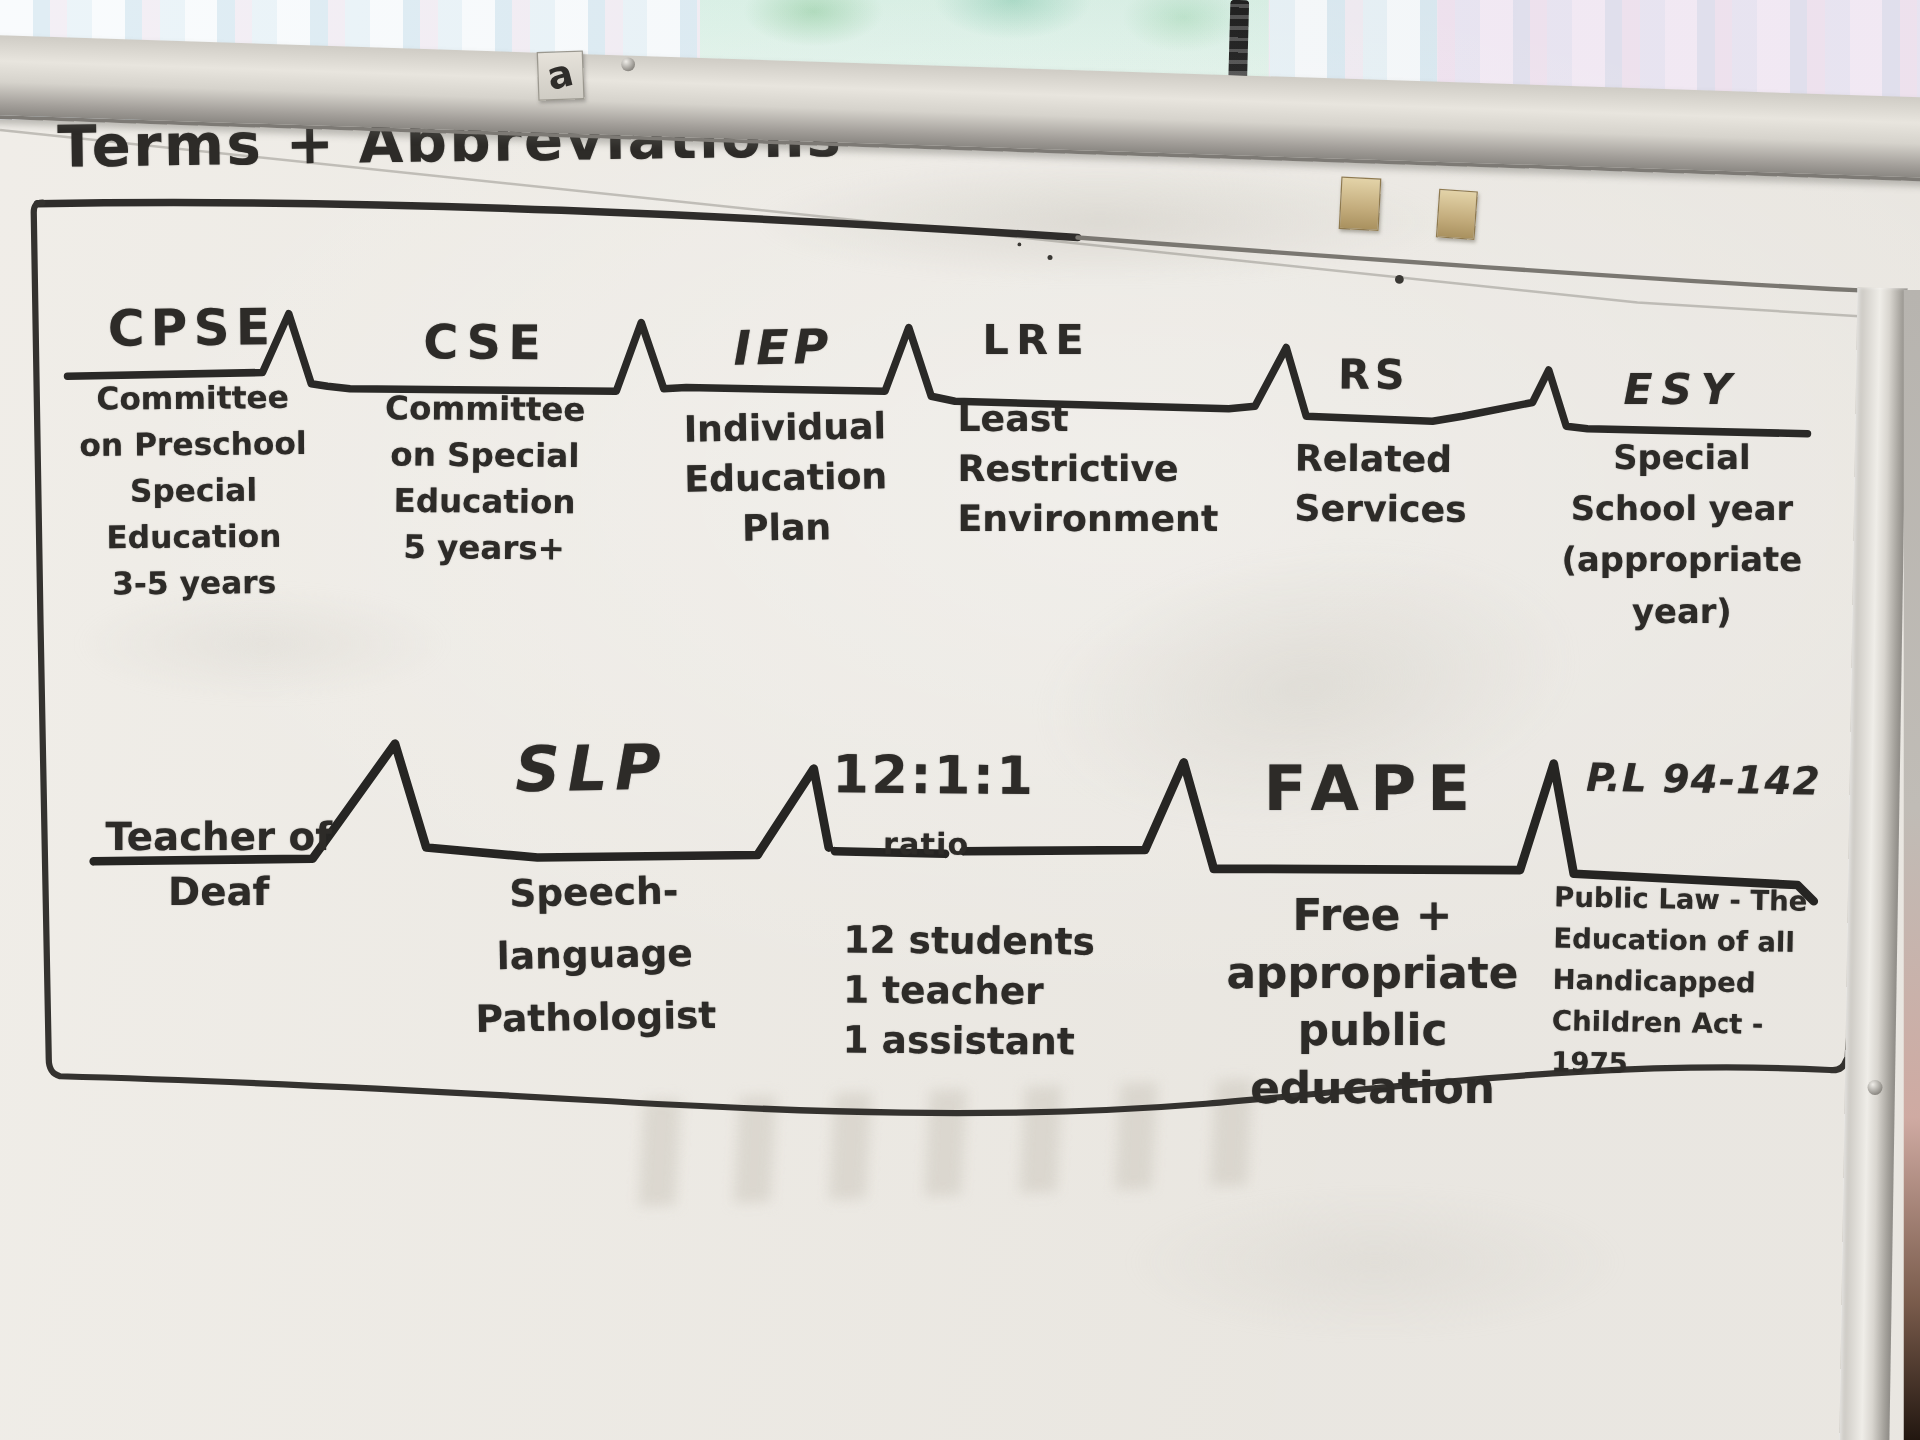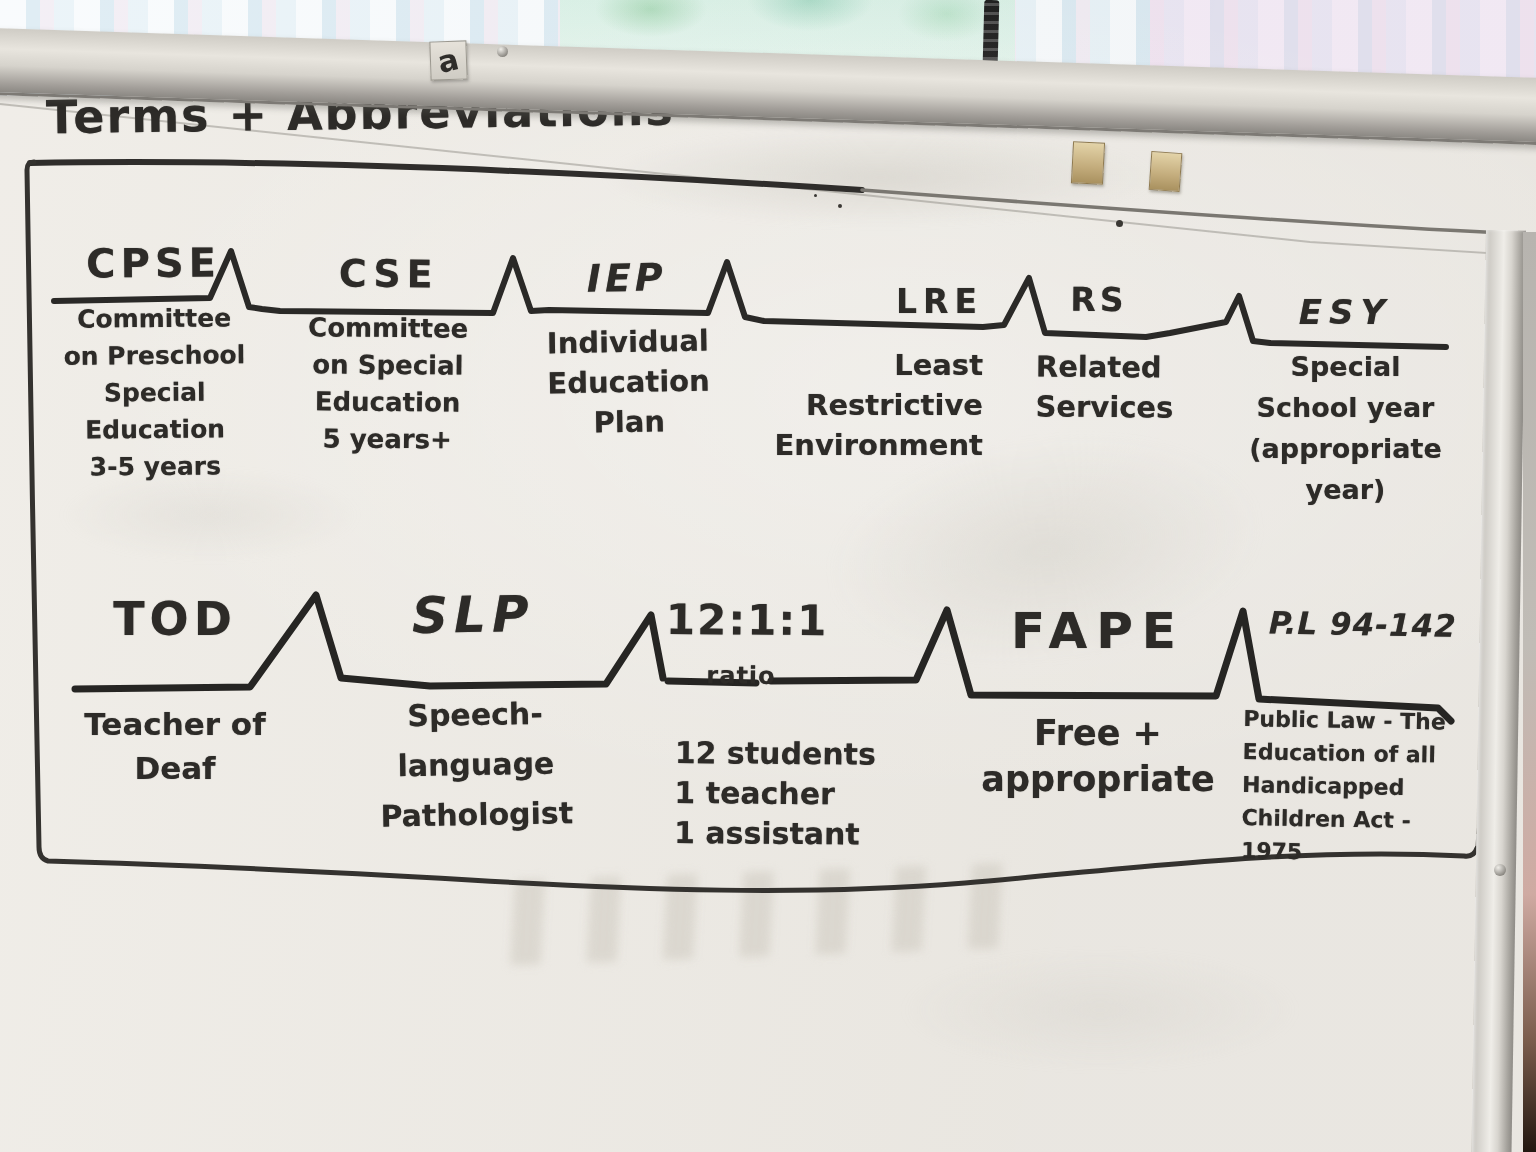--- a/index.html
+++ b/index.html
@@ -103,21 +103,21 @@
   
   .t-cpse{left:42px;top:240px;width:225px;transform:rotate(-0.5deg);}
   .t-cpse .abbr{font-size:40px;letter-spacing:5px;}
   .t-cpse .def{margin-top:14px;font-size:25px;line-height:37px;}
   .t-cse{left:282px;top:252px;width:212px;transform:rotate(0.5deg);}
   .t-cse .abbr{font-size:38px;letter-spacing:6px;}
   .t-cse .def{margin-top:14px;font-size:26px;line-height:37px;}
   .t-iep{left:528px;top:256px;width:200px;transform:rotate(-1deg);}
   .t-iep .abbr{font-size:38px;letter-spacing:4px;font-style:italic;}
   .t-iep .def{margin-top:22px;font-size:29px;line-height:40px;}
-  .t-lre{left:758px;top:282px;width:225px;text-align:right;}
+  .t-lre{left:758px;top:252px;width:225px;text-align:left;}
   .t-lre .abbr{font-size:33px;letter-spacing:6px;padding-left:28px;}
   .t-lre .def{margin-top:24px;font-size:29px;line-height:40px;padding-left:8px;}
   .t-rs{left:1022px;top:280px;width:160px;text-align:left;transform:rotate(0.5deg);}
   .t-rs .abbr{font-size:33px;letter-spacing:4px;padding-left:48px;}
   .t-rs .def{margin-top:28px;font-size:29px;line-height:40px;padding-left:14px;}
   .t-esy{left:1238px;top:292px;width:215px;text-align:center;}
   .t-esy .abbr{font-size:34px;letter-spacing:7px;font-style:italic;}
   .t-esy .def{margin-top:14px;font-size:27px;line-height:41px;}
   
   .t-tod{left:70px;top:592px;width:210px;}
@@ -221,21 +221,20 @@
     <span class="abbr">ESY</span>
     <span class="def">
       <span class="dl">Special</span>
       <span class="dl">School year</span>
       <span class="dl">(appropriate</span>
       <span class="dl">year)</span>
     </span>
   </div>
 
   <div class="term t-tod hand">
-    <span class="abbr">TOD</span>
     <span class="def">
       <span class="dl">Teacher of</span>
       <span class="dl">Deaf</span>
     </span>
   </div>
 
   <div class="term t-slp hand">
     <span class="abbr">SLP</span>
     <span class="def">
       <span class="dl">Speech-language</span>
@@ -249,20 +248,21 @@
       <span class="dl">12 students</span>
       <span class="dl">1 teacher</span>
       <span class="dl">1 assistant</span>
     </span>
   </div>
 
   <div class="term t-fape hand">
     <span class="abbr">FAPE</span>
     <span class="def">
       <span class="dl">Free + appropriate</span>
+      <span class="dl">public education</span>
     </span>
   </div>
 
   <div class="term t-pl hand">
     <span class="abbr">P.L 94-142</span>
     <span class="def">
       <span class="dl">Public Law - The</span>
       <span class="dl">Education of all</span>
       <span class="dl">Handicapped</span>
       <span class="dl">Children Act - 1975</span>

